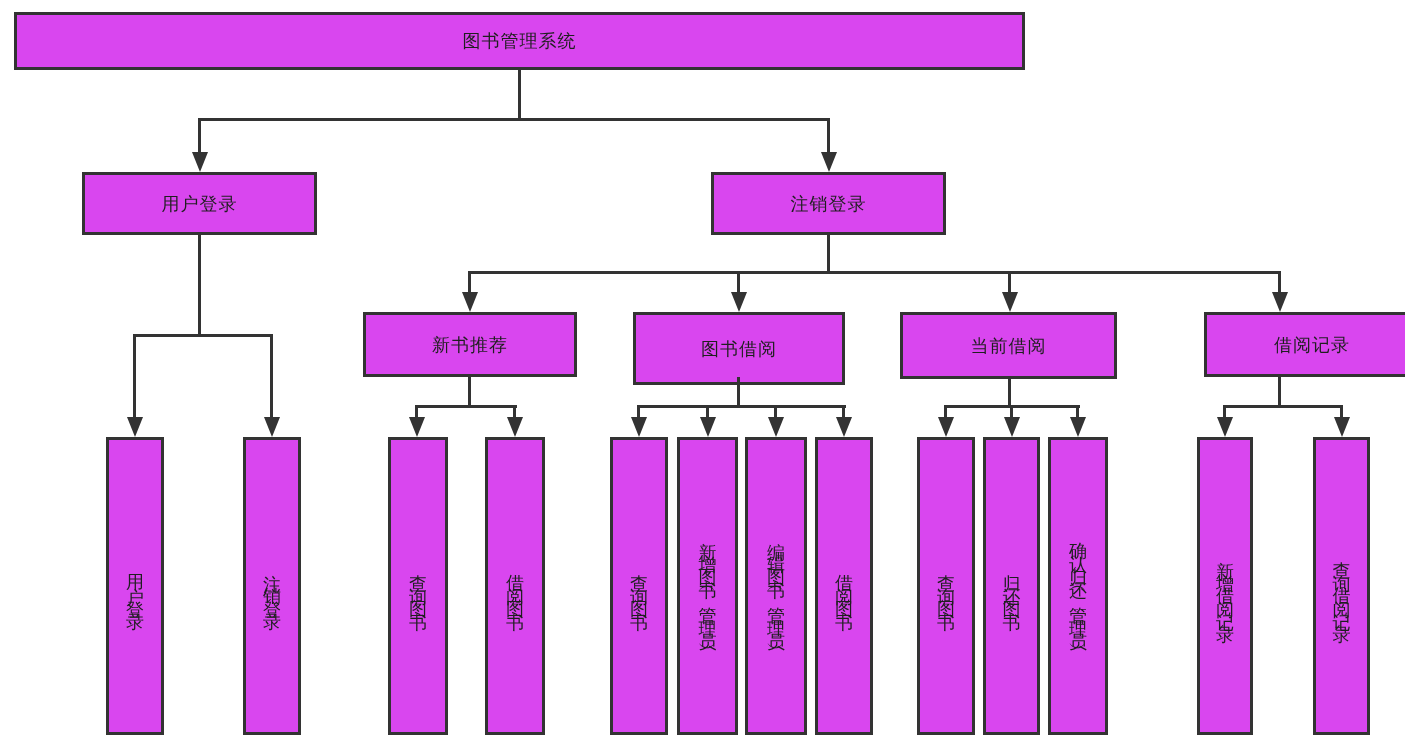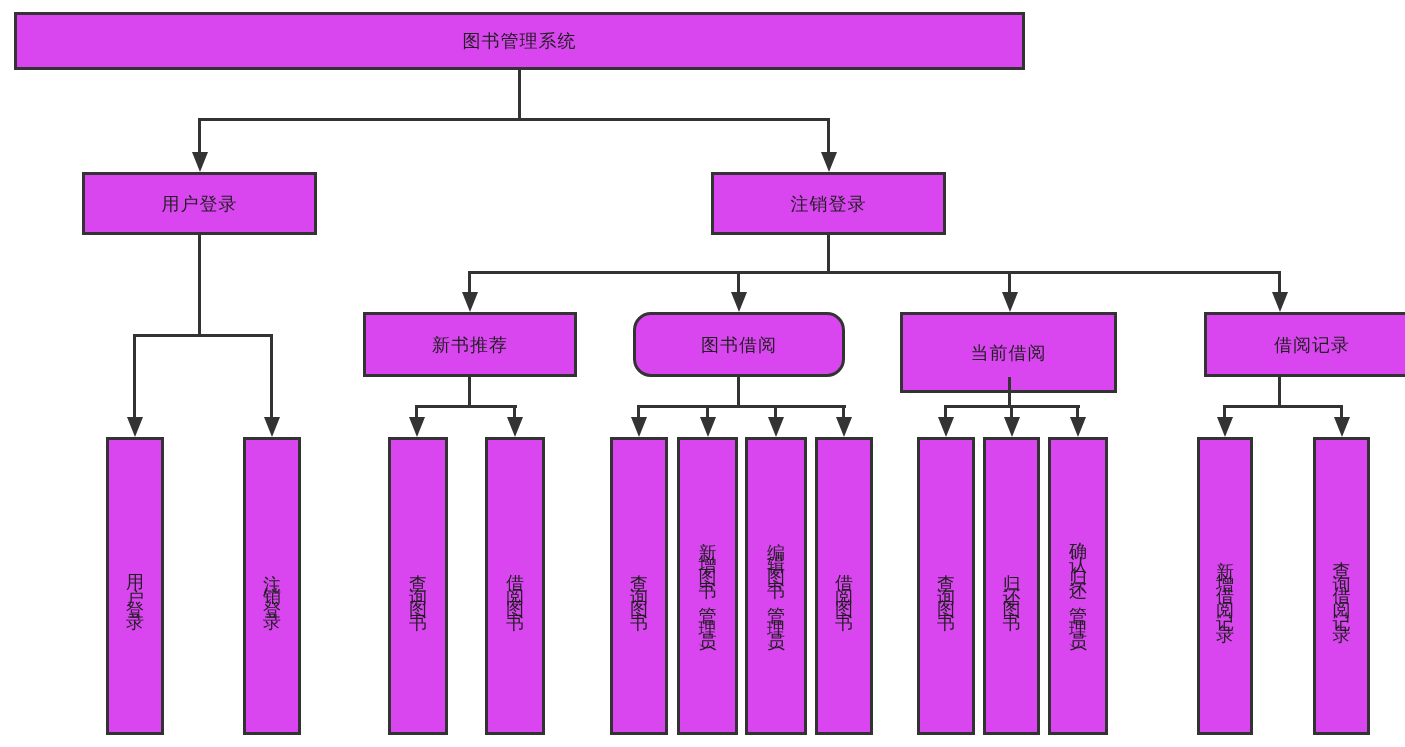--- a/index.html
+++ b/index.html
@@ -80,24 +80,24 @@
   <div class="line" style="left:827px;top:235px;width:3px;height:36px;"></div>
   <div class="line" style="left:468px;top:271px;width:813px;height:3px;"></div>
   <div class="arrow" style="left:468px;top:271px;height:21px;"></div>
   <div class="arrow" style="left:737px;top:271px;height:21px;"></div>
   <div class="arrow" style="left:1008px;top:271px;height:21px;"></div>
   <div class="arrow" style="left:1278px;top:271px;height:21px;"></div>
 
   <div class="box h" style="left:363px;top:312px;width:214px;height:65px;">
     <span>新书推荐</span>
   </div>
-  <div class="box h" style="left:633px;top:312px;width:212px;height:65px;border-radius:18px;">
+  <div class="box h" style="left:633px;top:312px;width:212px;height:73px;">
     <span>图书借阅</span>
   </div>
-  <div class="box h" style="left:900px;top:312px;width:217px;height:81px;">
+  <div class="box h" style="left:900px;top:312px;width:217px;height:67px;">
     <span>当前借阅</span>
   </div>
   <div class="box h" style="left:1172px;top:312px;width:216px;height:65px;margin-left:32px;">
     <span>借阅记录</span>
   </div>
 
   <div class="line" style="left:468px;top:377px;width:3px;height:30px;"></div>
   <div class="line" style="left:737px;top:377px;width:3px;height:30px;"></div>
   <div class="line" style="left:1008px;top:377px;width:3px;height:30px;"></div>
   <div class="line" style="left:1278px;top:377px;width:3px;height:30px;"></div>

